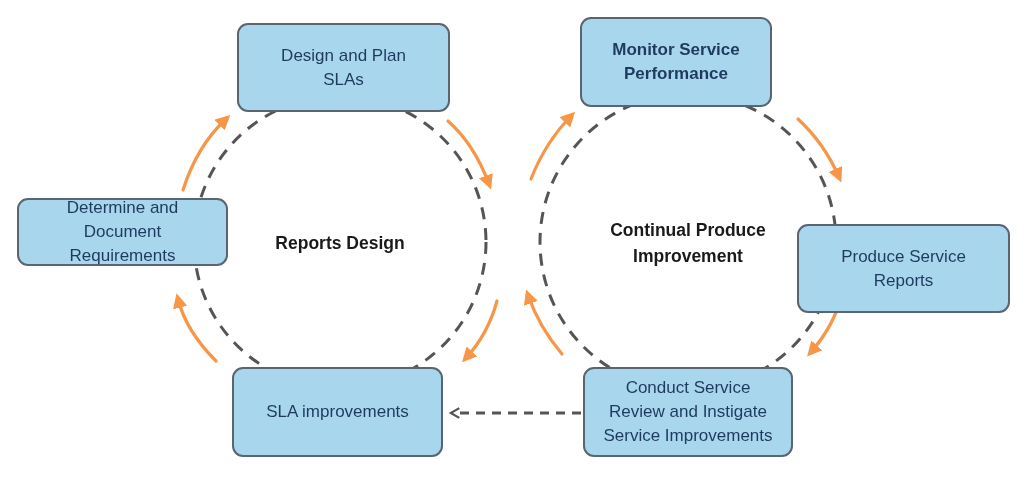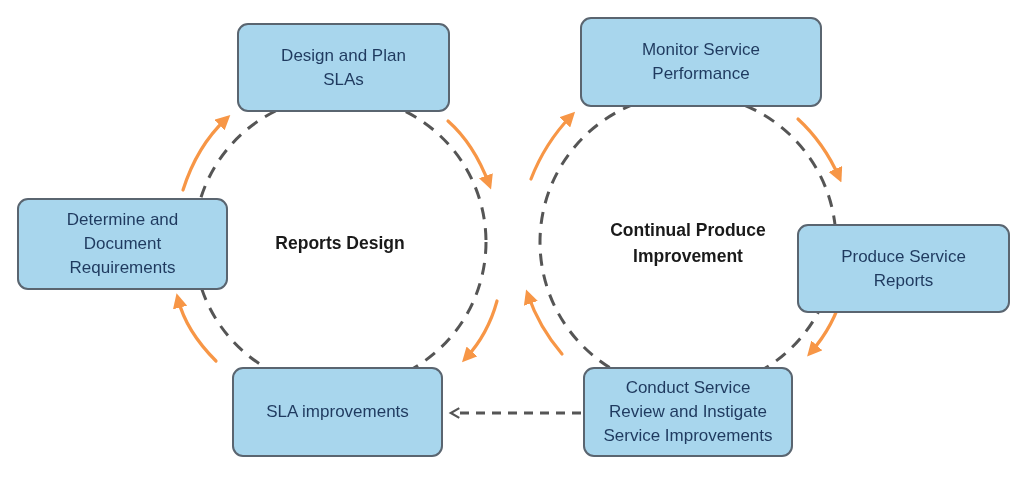--- a/index.html
+++ b/index.html
@@ -17,27 +17,27 @@
     border:2.5px solid var(--box-border,#5A6570);
     border-radius:11px;
     display:flex;align-items:center;justify-content:center;
     text-align:center;
     color:var(--box-text,#1F3A5F);
     font-size:17px;line-height:24px;
   }
   .node .lbl{display:inline-block;}
   #node-design          {left:237px;top:23px; width:213px;height:89px;}
   #node-design .lbl     {max-width:160px;}
-  #node-determine       {left:17px; top:198px;width:211px;height:92px;}
+  #node-determine       {left:17px; top:198px;width:211px;height:68px;}
   #node-determine .lbl  {max-width:170px;}
   #node-negotiate       {left:455px;top:200px;width:122px;height:87px;}
   #node-negotiate .lbl  {max-width:90px;}
   #node-sla             {left:232px;top:367px;width:211px;height:90px;}
   #node-sla .lbl        {max-width:195px;}
-  #node-monitor         {left:580px;top:17px; width:242px;height:90px;}
+  #node-monitor         {left:580px;top:17px; width:192px;height:90px;font-weight:bold;}
   #node-monitor .lbl    {max-width:160px;}
   #node-produce         {left:797px;top:199px;width:213px;height:89px;margin-top:25px;}
   #node-produce .lbl    {max-width:160px;}
   #node-conduct         {left:583px;top:367px;width:210px;height:90px;}
   #node-conduct .lbl    {max-width:180px;}
   .cycle-label{
     position:absolute;z-index:2;
     font-weight:bold;color:var(--label-text,#1a1a1a);
     font-size:17.5px;line-height:26px;text-align:center;
   }

